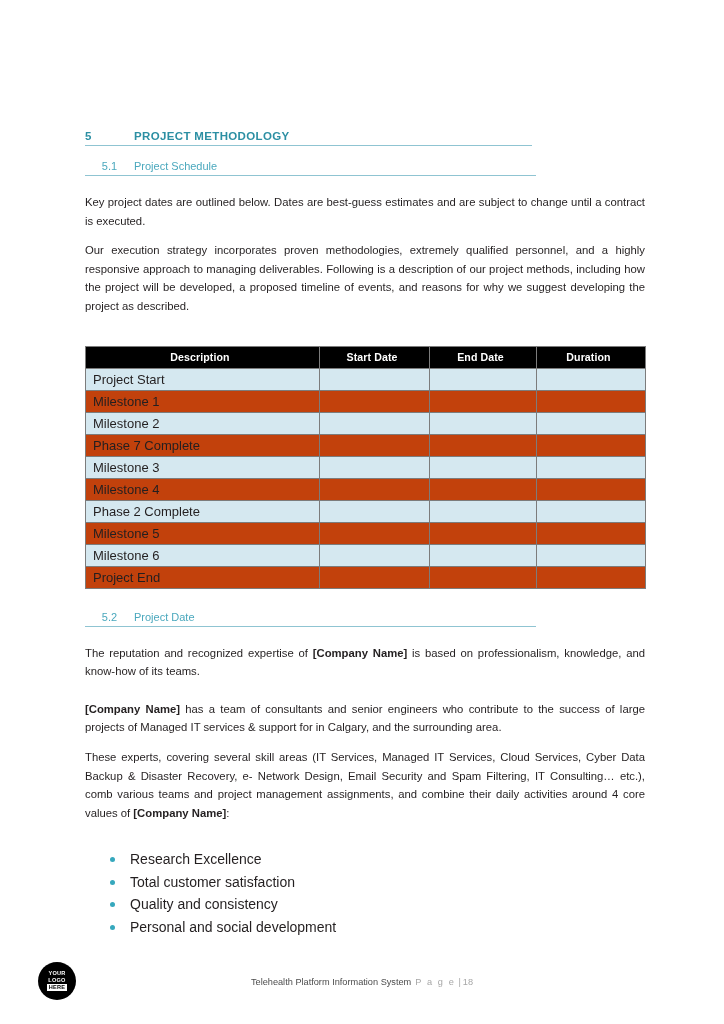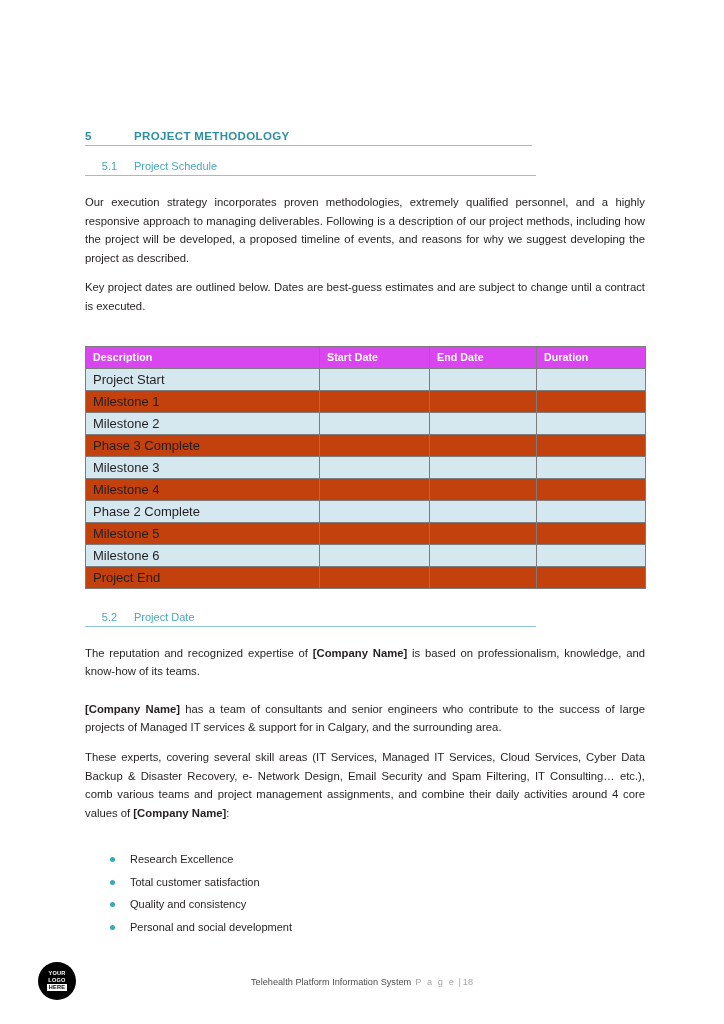--- a/index.html
+++ b/index.html
@@ -99,24 +99,24 @@
     width: 560px;
     table-layout: fixed;
     font-size: 10.6px;
   }
   table.sched col.c1 { width: 234px; }
   table.sched col.c2 { width: 110px; }
   table.sched col.c3 { width: 107px; }
   table.sched col.c4 { width: 109px; }
 
   table.sched th {
-    background: #d946ef;
+    background: #000000;
     color: #ffffff;
     font-weight: bold;
-    text-align: left;
+    text-align: center;
     padding: 4px 12px 4px 7px;
     height: 13px;
     border: 1px solid #7c7c7c;
     font-size: 10.6px;
     letter-spacing: 0.1px;
   }
   table.sched td {
     border: 1px solid #7c7c7c;
     padding: 3px 0 3px 7px;
     height: 14px;
@@ -129,21 +129,21 @@
 
   
   ul.values {
     margin: 26px 0 0 0;
     padding: 0;
     list-style: none;
   }
   ul.values li {
     position: relative;
     padding-left: 45px;
-    font-size: 11px;
+    font-size: 14px;
     line-height: 22.5px;
     color: #231f20;
   }
   ul.values li .dot {
     position: absolute;
     left: 25px;
     top: 9px;
     width: 5px;
     height: 5px;
     border-radius: 50%;
@@ -220,22 +220,22 @@
 
     <div class="sp-h1-h2"></div>
 
     <div class="h2-row">
       <span class="h2-num">5.1</span>
       <span class="h2-title">Project Schedule</span>
     </div>
 
     <div class="sp-after-h2"></div>
 
+    <p class="body">Key project dates are outlined below. Dates are best-guess estimates and are subject to change until a contract is executed.</p>
     <p class="body">Our execution strategy incorporates proven methodologies, extremely qualified personnel, and a highly responsive approach to managing deliverables. Following is a description of our project methods, including how the project will be developed, a proposed timeline of events, and reasons for why we suggest developing the project as described.</p>
-    <p class="body">Key project dates are outlined below. Dates are best-guess estimates and are subject to change until a contract is executed.</p>
 
     <div class="tbl-wrap">
       <table class="sched">
         <colgroup>
           <col class="c1">
             <col class="c2">
             <col class="c3">
             <col class="c4">
         </colgroup>
         <thead>
@@ -259,21 +259,21 @@
               <td></td>
               <td></td>
             </tr>
             <tr class="alt">
               <td>Milestone 2</td>
               <td></td>
               <td></td>
               <td></td>
             </tr>
             <tr class="plain">
-              <td>Phase 3 Complete</td>
+              <td>Phase 7 Complete</td>
               <td></td>
               <td></td>
               <td></td>
             </tr>
             <tr class="alt">
               <td>Milestone 3</td>
               <td></td>
               <td></td>
               <td></td>
             </tr>

